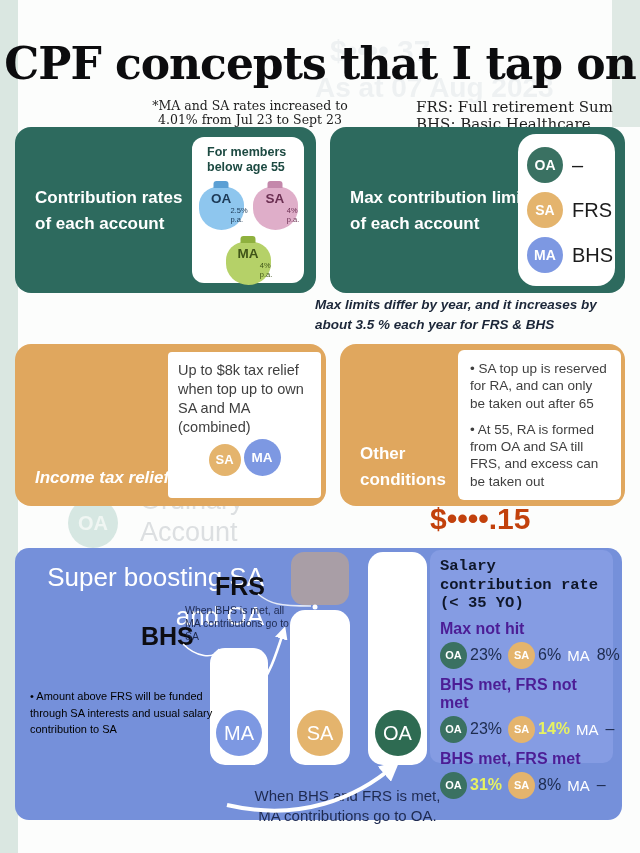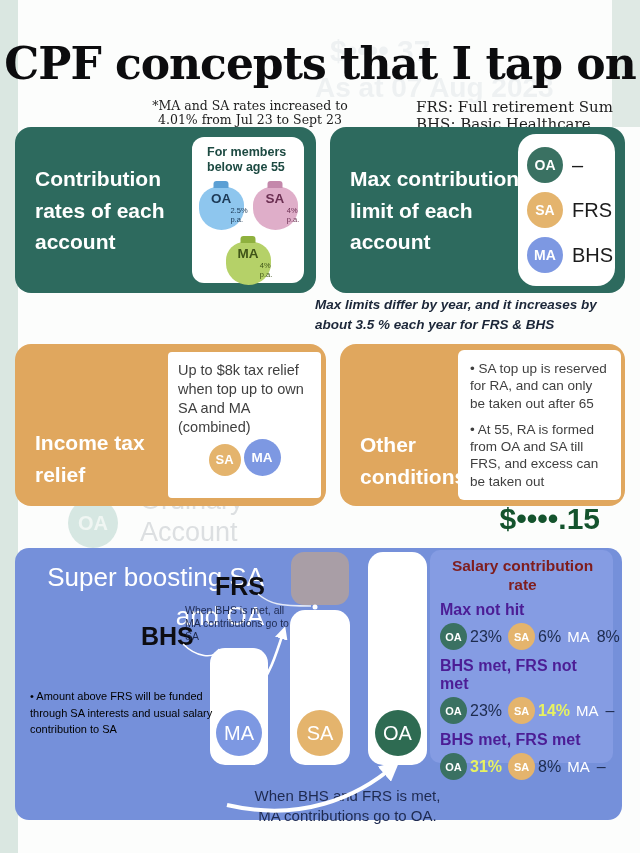--- a/index.html
+++ b/index.html
@@ -10,36 +10,36 @@
   .strip-right { position:absolute; left:612px; top:0; width:28px; height:127px; background:#dfe9e4; z-index:0; }
 
   
   .wm { position:absolute; z-index:0; color:#e3e7e9; font-weight:bold; }
   .wm-top-amount { left:330px; top:34px; font-size:30px; color:#eef1f2; }
   .wm-top-date   { left:315px; top:72px; font-size:28px; color:#eef1f2; }
   .wm-circle { position:absolute; left:68px; top:498px; width:50px; height:50px; border-radius:50%;
                background:#d6e7e2; color:#f0f6f3; font-size:20px; font-weight:bold;
                display:flex; align-items:center; justify-content:center; z-index:0; }
   .wm-name   { position:absolute; left:140px; top:484px; font-size:27px; color:#dcdfe1; line-height:1.2; z-index:0; }
-  .wm-amount { position:absolute; left:430px; top:502px; width:170px; text-align:right;
-               font-size:30px; font-weight:bold; color:#14532d; z-index:0; }
+  .wm-amount { position:absolute; left:430px; top:502px; width:170px; 
+               font-size:30px; font-weight:bold; color:#c2410c; z-index:0; }
 
   
   .title { position:absolute; left:0; top:38px; width:640px; text-align:center; z-index:1;
            font-family:"DejaVu Serif", serif; font-weight:bold; font-size:44px; letter-spacing:-1px; color:#0c0c0e; }
   .note-left  { position:absolute; left:115px; top:99px; width:270px; text-align:center; z-index:1;
                 font-family:"DejaVu Serif", serif; font-size:12.5px; color:#1d1d1d; line-height:1.15; }
   .note-right { position:absolute; left:416px; top:99px; width:200px; z-index:1;
                 font-family:"DejaVu Serif", serif; font-size:15px; color:#1d1d1d; line-height:1.15; }
 
   
   .card { position:absolute; border-radius:16px; z-index:2; }
   .teal { background:#2d6a5e; }
   .tan  { background:#e0a75e; }
-  .card-label { position:absolute; color:#fff; font-weight:bold; font-size:21px; line-height:1.5; }
+  .card-label { position:absolute; color:#fff; font-weight:bold; font-size:17px; line-height:1.5; }
   .panel { position:absolute; background:#fff; border-radius:12px; }
   .circle { border-radius:50%; display:inline-flex; align-items:center; justify-content:center;
             color:#fff; font-weight:bold; flex:none; }
 
   
   .card-cr { left:15px; top:127px; width:301px; height:166px; }
   .card-cr .card-label { left:20px; top:50%; transform:translateY(-50%); width:160px; }
   .panel-cr { left:177px; top:10px; width:112px; height:146px; padding:8px 12px 4px; }
   .panel-cr-title { font-size:12.5px; font-weight:bold; color:#1d4a42; line-height:1.2; text-align:left; margin-left:3px; }
   .bag-row { display:flex; justify-content:center; gap:9px; margin-top:12px; }
@@ -62,21 +62,21 @@
   .ml-row { display:flex; align-items:center; gap:9px; }
   .ml-row .circle { width:36px; height:36px; font-size:14px; }
   .ml-val { font-size:20px; color:#1c1c1c; }
   .c-oa-ml { background:#3a7162; } .c-sa { background:#e4b46d; } .c-ma { background:#7d98e2; }
 
   .footnote { position:absolute; left:315px; top:295px; width:320px; z-index:2;
               font-size:13.5px; font-weight:bold; font-style:italic; color:#1b2638; line-height:1.45; }
 
   
   .card-it { left:15px; top:344px; width:311px; height:162px; }
-  .card-it .card-label { left:20px; bottom:16px; width:140px; }
+  .card-it .card-label { left:20px; bottom:16px; width:140px;font-style:italic; }
   .panel-it { left:153px; top:8px; width:153px; height:146px; border-radius:4px; padding:9px 10px 0; }
   .panel-it p { font-size:14.5px; color:#3f3f3f; line-height:1.32; }
   .badge-row { display:flex; justify-content:center; align-items:flex-end; margin-top:1px; }
   .badge-sa { width:32px; height:32px; font-size:13px; background:#e4b46d; }
   .badge-ma { width:37px; height:37px; font-size:13.5px; background:#7d98e2; margin-left:3px; }
 
   
   .card-oc { left:340px; top:344px; width:285px; height:162px; }
   .card-oc .card-label { left:20px; bottom:14px; width:130px; }
   .panel-oc { left:118px; top:6px; width:163px; height:150px; border-radius:6px; padding:10px 10px 0 12px; }
@@ -102,21 +102,21 @@
   .bar .circle { width:46px; height:46px; font-size:20px; font-weight:normal; }
   .c-oa-dark { background:#2e6b52; }
   .left-bullet { position:absolute; left:15px; top:140px; width:190px; font-size:11px;
                  color:#000000; line-height:1.5; }
   .bottom-note { position:absolute; left:200px; top:238px; width:265px; text-align:center;
                  font-size:15px; color:#1e2a50; line-height:1.35; }
 
   
   .salary-panel { position:absolute; left:415px; top:2px; width:183px; height:213px;
                   background:#859ce3; border-radius:10px; padding:7px 8px 0 10px; }
-  .sp-title { text-align:center; color:#7f1d1d; font-weight:bold; font-size:15.5px; line-height:1.2; }
+  .sp-title { text-align:left; color:#0f172a; font-weight:bold; font-size:15.5px; line-height:1.2;font-family:Liberation Mono, monospace; }
   .sp-heading { font-size:16px; font-weight:bold; color:#4c1d95; margin-top:7px; }
   .sp-row { display:flex; align-items:center; margin-top:4px; }
   .sp-row .circle { width:27px; height:27px; font-size:11px; }
   .sp-row .c-oa-dark { background:#3a7162; }
   .sp-val { font-size:16px; color:#1d2b4e; margin:0 6px 0 3px; }
   .sp-ma  { font-size:15px; color:#fff; margin-right:4px; }
   .hl { color:#e7f261; font-weight:bold; }
 </style>
 </head>
 <body>
@@ -229,20 +229,21 @@
 
   <div class="left-bullet">• Amount above FRS will be funded through SA interests and usual salary contribution to SA</div>
   <div class="bottom-note">
     <div>When BHS and FRS is met,</div>
     <div>MA contributions go to OA.</div>
   </div>
 
   <div class="salary-panel">
     <div class="sp-title">
       <div>Salary contribution rate</div>
+      <div>(&lt; 35 YO)</div>
     </div>
 
     <div class="sp-heading">Max not hit</div>
     <div class="sp-row">
       <span class="circle c-oa-dark">OA</span>
       <span class="sp-val">23%</span>
       <span class="circle c-sa">SA</span>
       <span class="sp-val">6%</span>
       <span class="sp-ma">MA</span>
       <span class="sp-val">8%</span>

